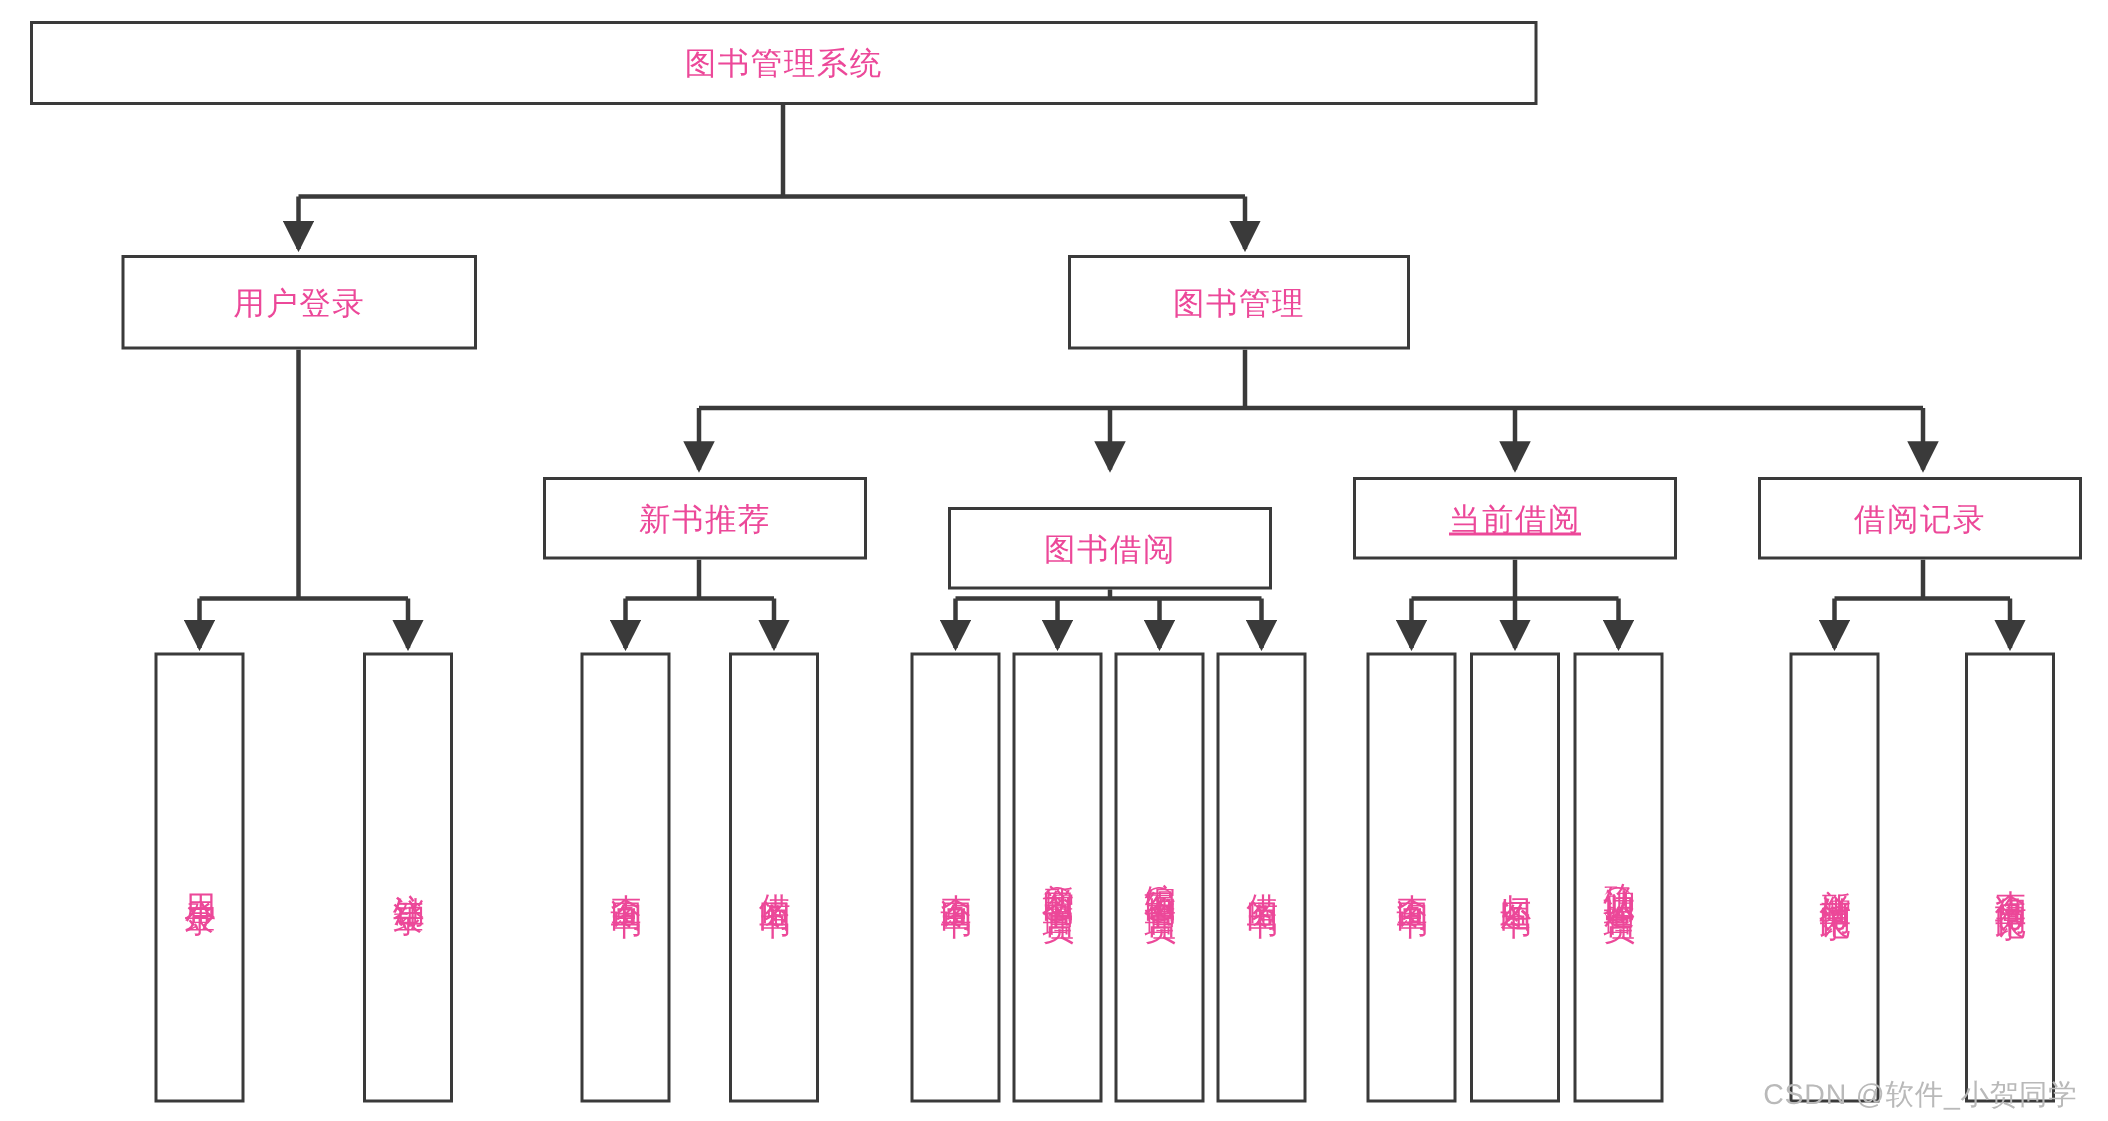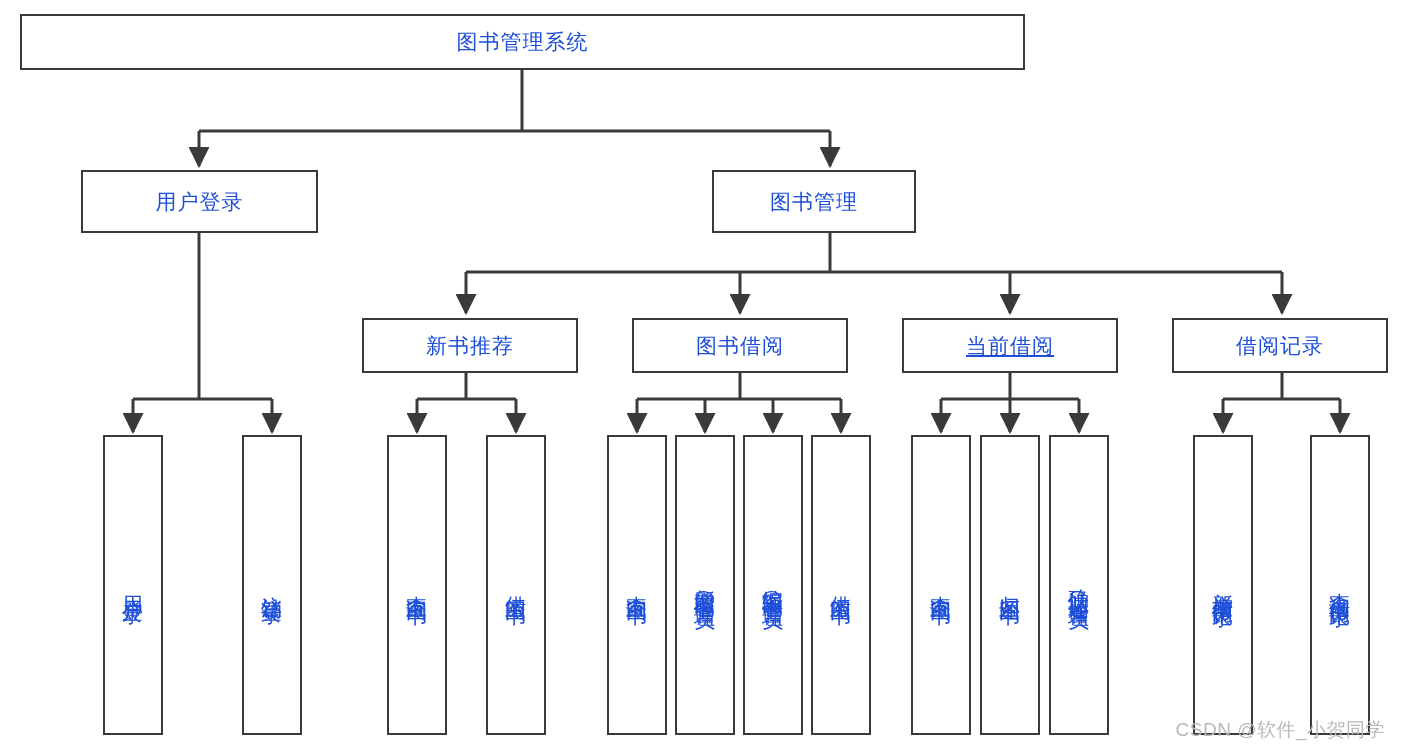--- a/index.html
+++ b/index.html
@@ -26,21 +26,21 @@
     pointer-events: none;
   }
   .node {
     position: absolute;
     box-sizing: border-box;
     border: 2px solid #3a3a3a;
     background: #ffffff;
     display: flex;
     align-items: center;
     justify-content: center;
-    color: #1d4ed8;
+    color: #ec4899;
     z-index: 2;
   }
   .node.h {
     font-size: 21px;
     letter-spacing: 1px;
   }
   .node.v {
     writing-mode: vertical-rl;
     text-orientation: upright;
     font-size: 21px;
@@ -125,29 +125,29 @@
   </svg>
 
   <div class="node h" style="left:20px; top:14px; width:1005px; height:56px;">
     <span class="lbl">图书管理系统</span>
   </div>
 
   <div class="node h" style="left:81px; top:170px; width:237px; height:63px;">
     <span class="lbl">用户登录</span>
   </div>
 
-  <div class="node h" style="left:712px; top:170px; width:204px; height:63px;">
+  <div class="node h" style="left:712px; top:170px; width:228px; height:63px;">
     <span class="lbl">图书管理</span>
   </div>
 
   <div class="node h" style="left:362px; top:318px; width:216px; height:55px;">
     <span class="lbl">新书推荐</span>
   </div>
 
-  <div class="node h" style="left:632px; top:318px; width:216px; height:55px;">
+  <div class="node h" style="left:632px; top:338px; width:216px; height:55px;">
     <span class="lbl">图书借阅</span>
   </div>
 
   <div class="node h" style="left:902px; top:318px; width:216px; height:55px;text-decoration:underline;">
     <span class="lbl">当前借阅</span>
   </div>
 
   <div class="node h" style="left:1172px; top:318px; width:216px; height:55px;justify-content:center;">
     <span class="lbl">借阅记录</span>
   </div>

